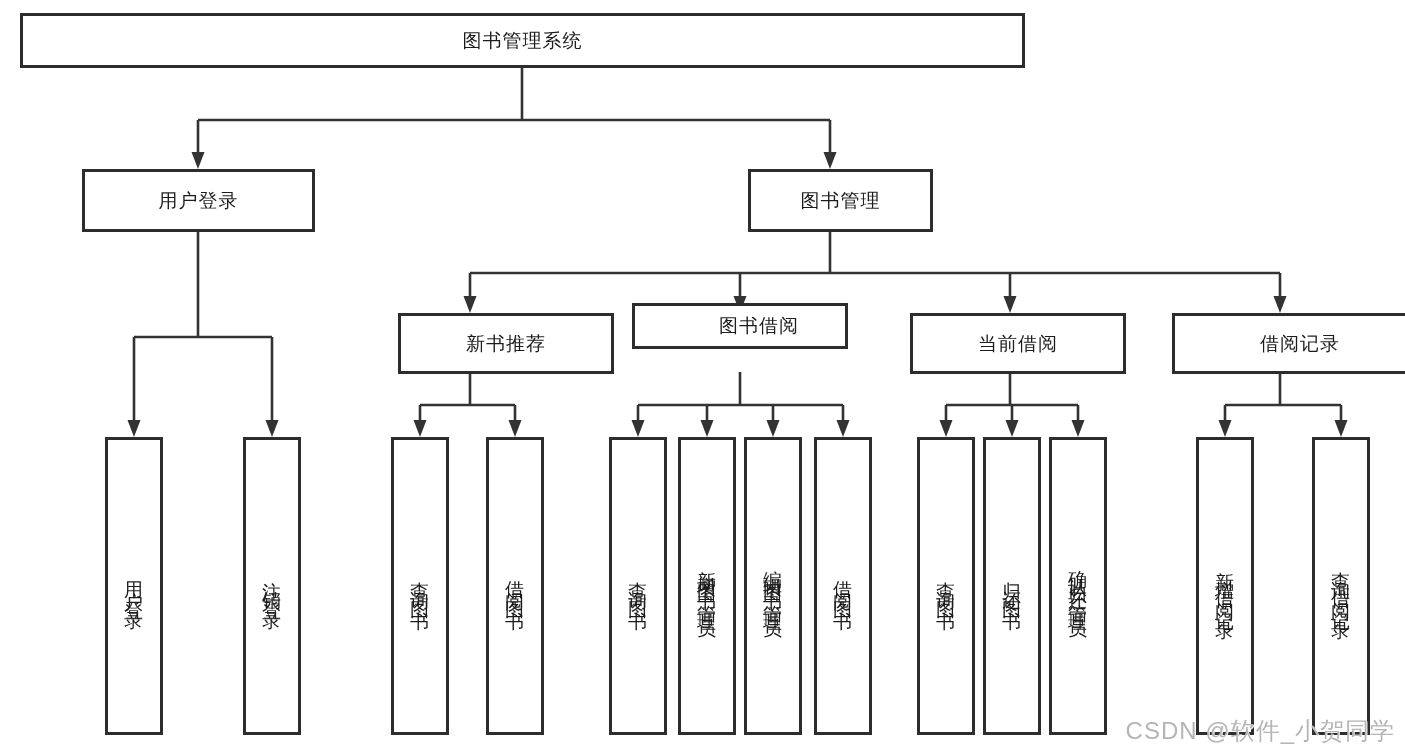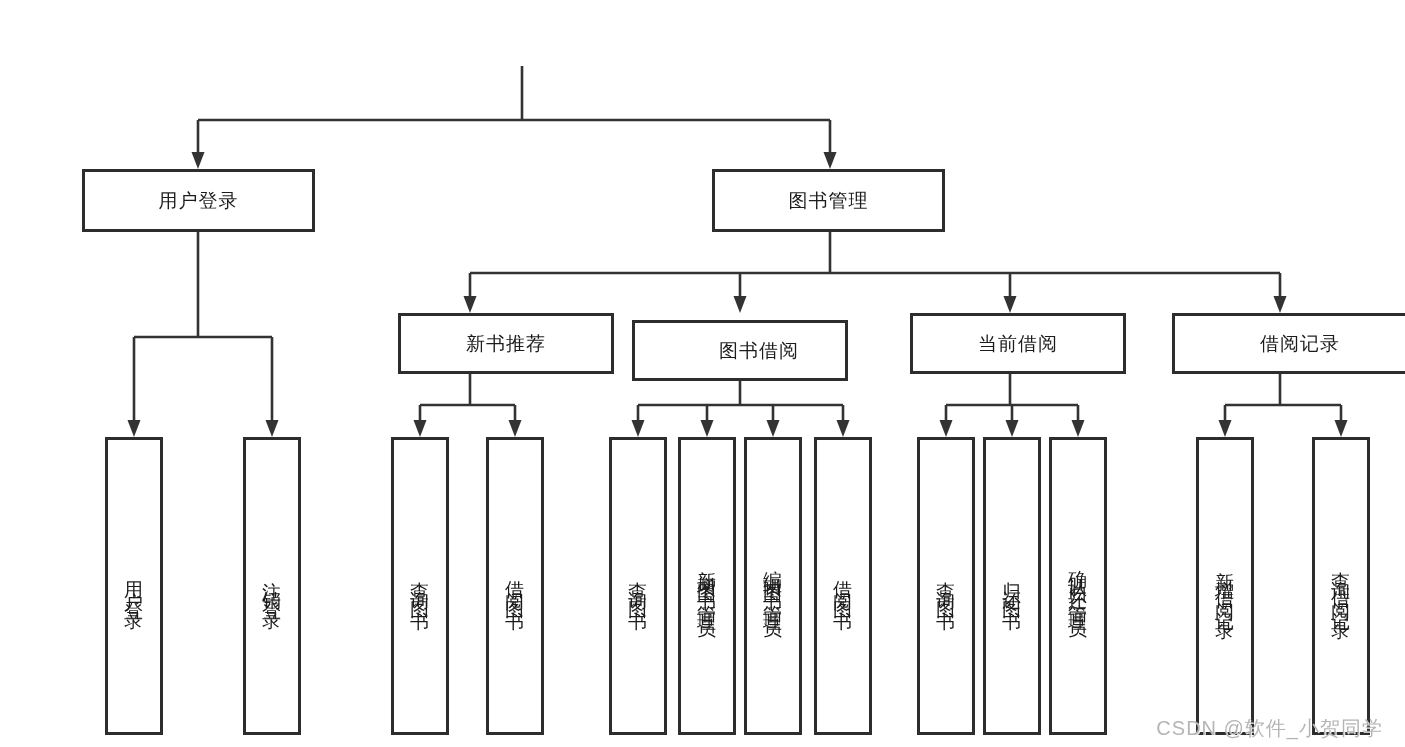--- a/index.html
+++ b/index.html
@@ -50,23 +50,23 @@
     text-orientation:mixed;
     font-size:19px;
     line-height:1;
     letter-spacing:10px;
     white-space:nowrap;
   }
   .leaf .vtext.tight{letter-spacing:7px;}
   .watermark{
     position:absolute;
     top:715px;
-    right:22px;
+    right:10px;
     z-index:2;
-    font-size:20px;
+    font-size:24px;
     color:var(--wm);
     letter-spacing:1px;
     text-shadow:1px 1px 0 rgba(255,255,255,.9);
     white-space:nowrap;
   }
 </style>
 </head>
 <body>
 
 <div class="canvas">
@@ -97,32 +97,35 @@
       <polygon points="766.5,420 779.5,420 773,437"></polygon>
       <polygon points="836.5,420 849.5,420 843,437"></polygon>
       <polygon points="939.5,420 952.5,420 946,437"></polygon>
       <polygon points="1005.5,420 1018.5,420 1012,437"></polygon>
       <polygon points="1071.5,420 1084.5,420 1078,437"></polygon>
       <polygon points="1218.5,420 1231.5,420 1225,437"></polygon>
       <polygon points="1334.5,420 1347.5,420 1341,437"></polygon>
     </g>
   </svg>
 
+  <div class="node" style="left:20px;top:13px;width:1005px;height:55px;">
+    <span>图书管理系统</span>
+  </div>
 
   <div class="node" style="left:82px;top:169px;width:233px;height:63px;">
     <span>用户登录</span>
   </div>
-  <div class="node" style="left:712px;top:169px;width:233px;height:63px;">
+  <div class="node" style="left:748px;top:169px;width:185px;height:63px;">
     <span>图书管理</span>
   </div>
 
   <div class="node" style="left:362px;top:313px;width:216px;height:61px;margin-left:36px;">
     <span>新书推荐</span>
   </div>
-  <div class="node" style="left:632px;top:320px;width:216px;height:61px;padding-left:38px;">
+  <div class="node" style="left:632px;top:303px;width:216px;height:46px;padding-left:38px;">
     <span>图书借阅</span>
   </div>
   <div class="node" style="left:910px;top:313px;width:216px;height:61px;">
     <span>当前借阅</span>
   </div>
   <div class="node" style="left:1172px;top:313px;width:256px;height:61px;">
     <span>借阅记录</span>
   </div>
 
   <div class="leaf" style="left:105px;">

